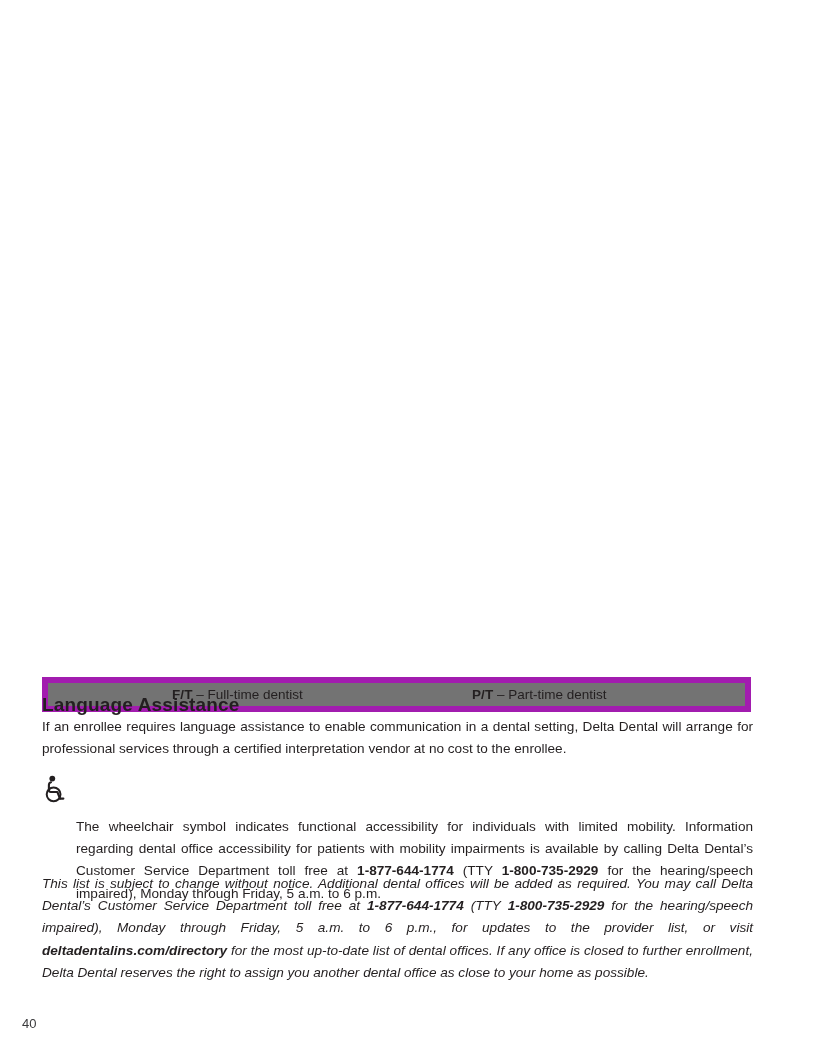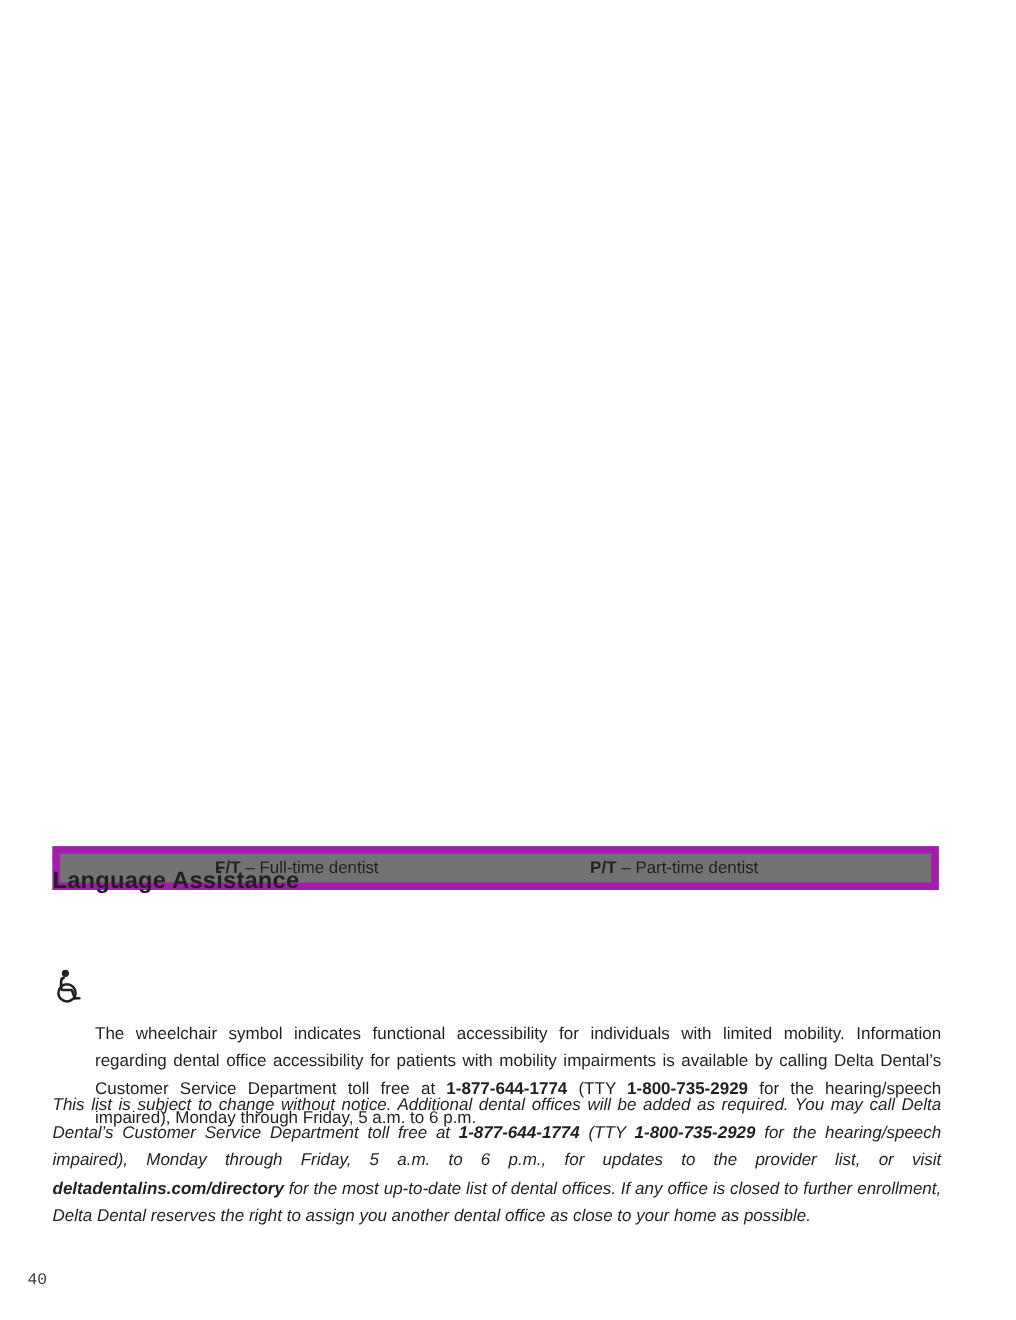--- a/index.html
+++ b/index.html
@@ -118,21 +118,20 @@
   }
   .isa-icon svg { display: block; width: 26px; height: 28px; }
 
   
   .page-number {
     position: absolute;
     left: 22px;
     top: 1016px;
     font-size: 13px;
     color: #3a3a3c;
-    font-family: Liberation Mono, monospace;
   }
 </style>
 </head>
 <body>
 
 <div class="page">
 
   <div class="page-blank-top"></div>
 
   <div class="legend-box">
@@ -144,20 +143,21 @@
 
       <div class="legend-entry pt">
         <span class="legend-code">P/T</span><span class="legend-dash"> – </span><span class="legend-desc">Part-time dentist</span>
       </div>
 
     </div>
   </div>
 
   <div class="section-heading">Language Assistance</div>
 
+  <div class="body-col para-intro">If an enrollee requires language assistance to enable communication in a dental setting, Delta Dental will arrange for professional services through a certified interpretation vendor at no cost to the enrollee.</div>
 
   <div class="isa-icon">
     <svg viewBox="0 0 26 28" xmlns="http://www.w3.org/2000/svg" aria-hidden="true">
 
       <circle cx="11.3" cy="3.6" r="2.9" fill="#231f20"></circle>
 
       <path d="M10.0 7.3 C8.6 7.6 7.9 8.7 7.9 10.1 L7.9 15.1 C7.9 16.2 8.7 17.0 9.8 17.0 L16.4 17.0 L19.0 23.6" fill="none" stroke="#231f20" stroke-width="2.1" stroke-linecap="round" stroke-linejoin="round"></path>
 
       <circle cx="12.6" cy="19.3" r="6.9" fill="none" stroke="#231f20" stroke-width="2.0"></circle>
 

